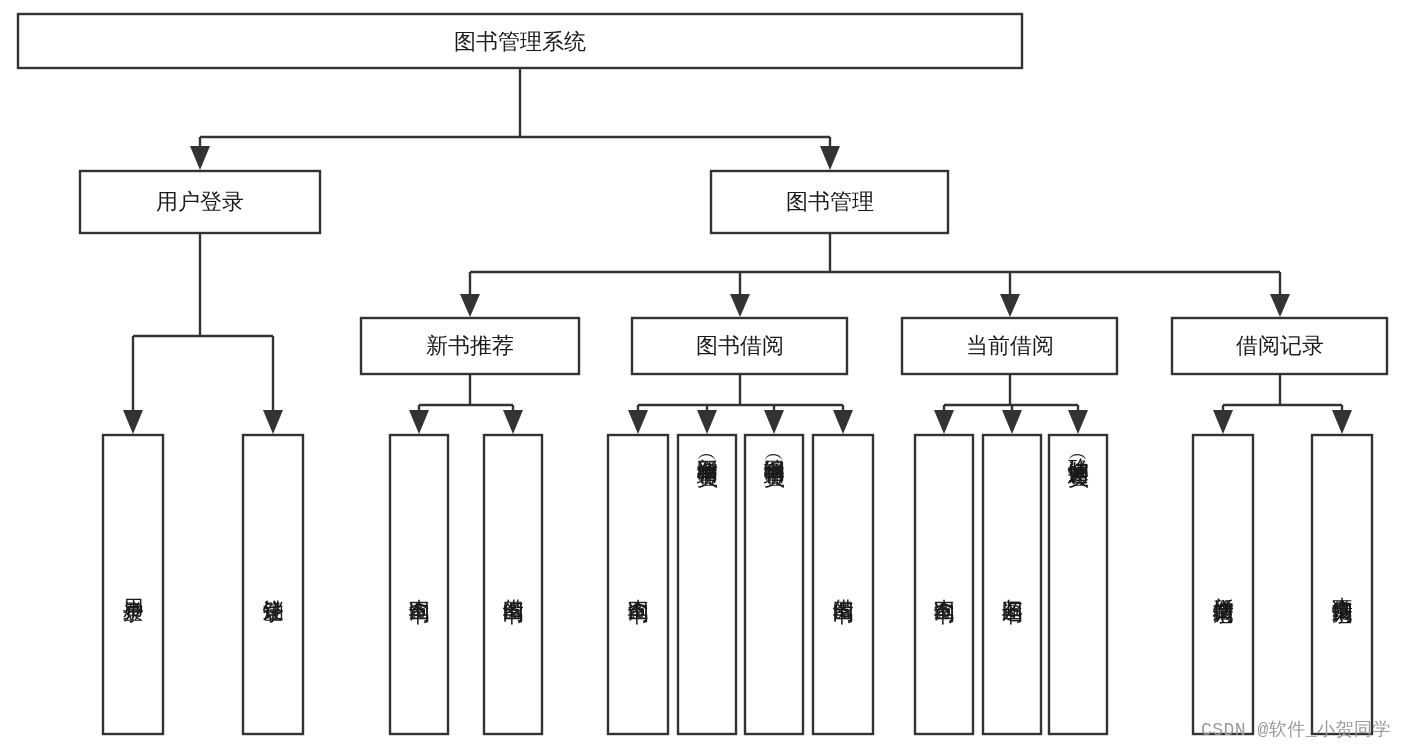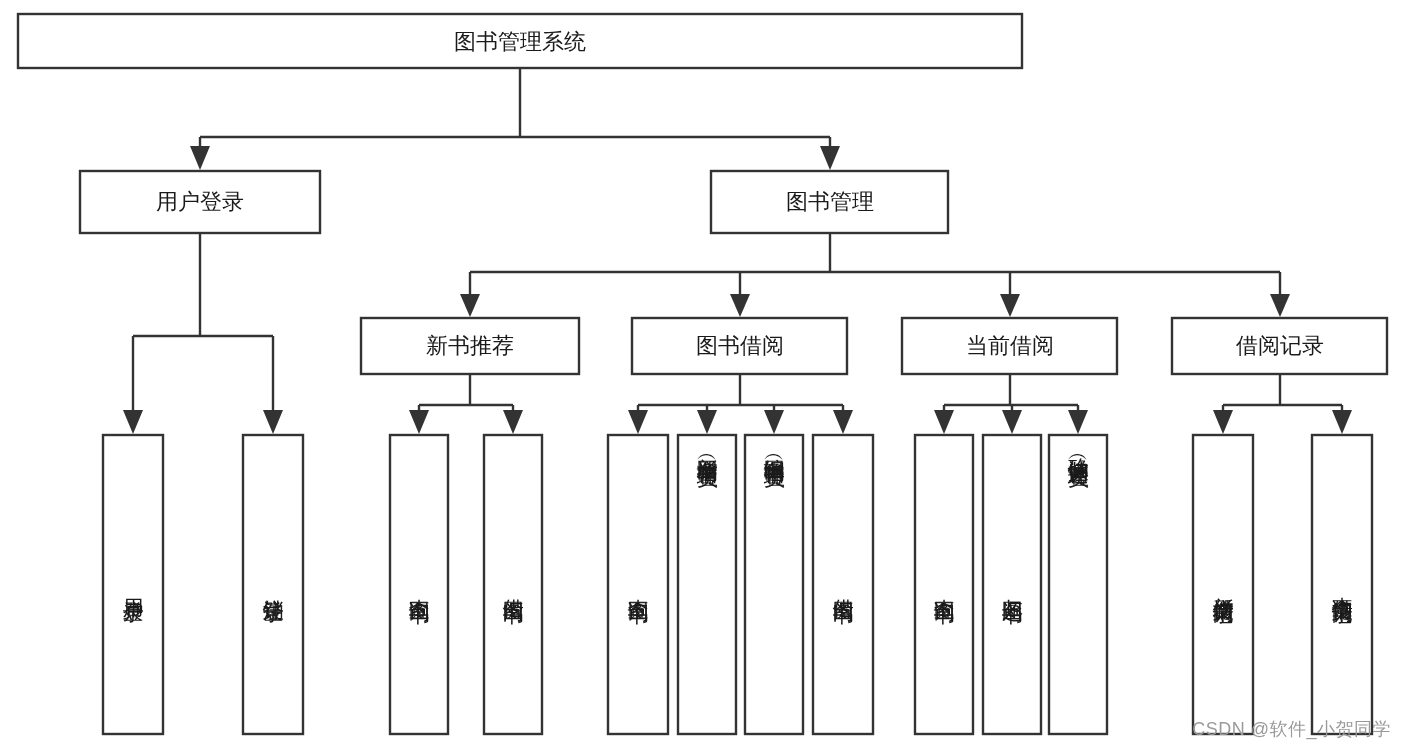--- a/index.html
+++ b/index.html
@@ -60,21 +60,21 @@
     line-height: 1.08;
     letter-spacing: 1.5px;
     color: #1a1a1a;
     white-space: nowrap;
     pointer-events: none;
   }
   .watermark {
     position: absolute;
     right: 14px;
     bottom: 6px;
-    font-family: Liberation Sans, sans-serif;
+    font-family: Liberation Mono, monospace;
     font-size: 18px;
     color: #9a9a9a;
     white-space: nowrap;
     letter-spacing: 0.5px;
   }
 </style>
 </head>
 <body>
 
 <div id="diagram-root">

